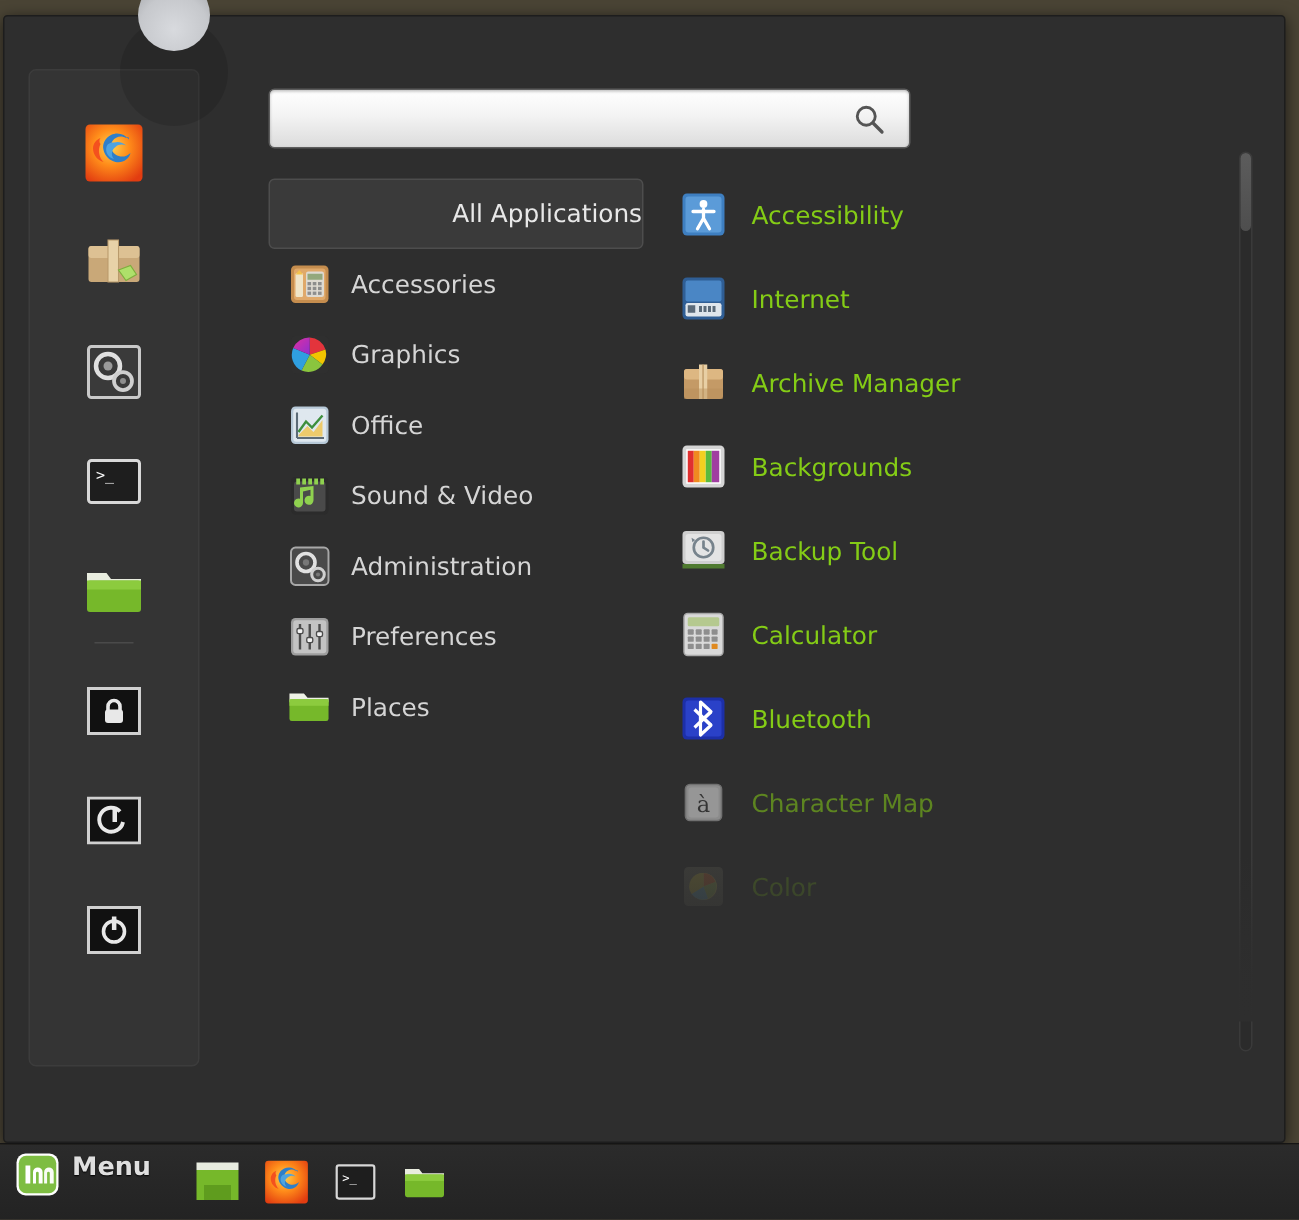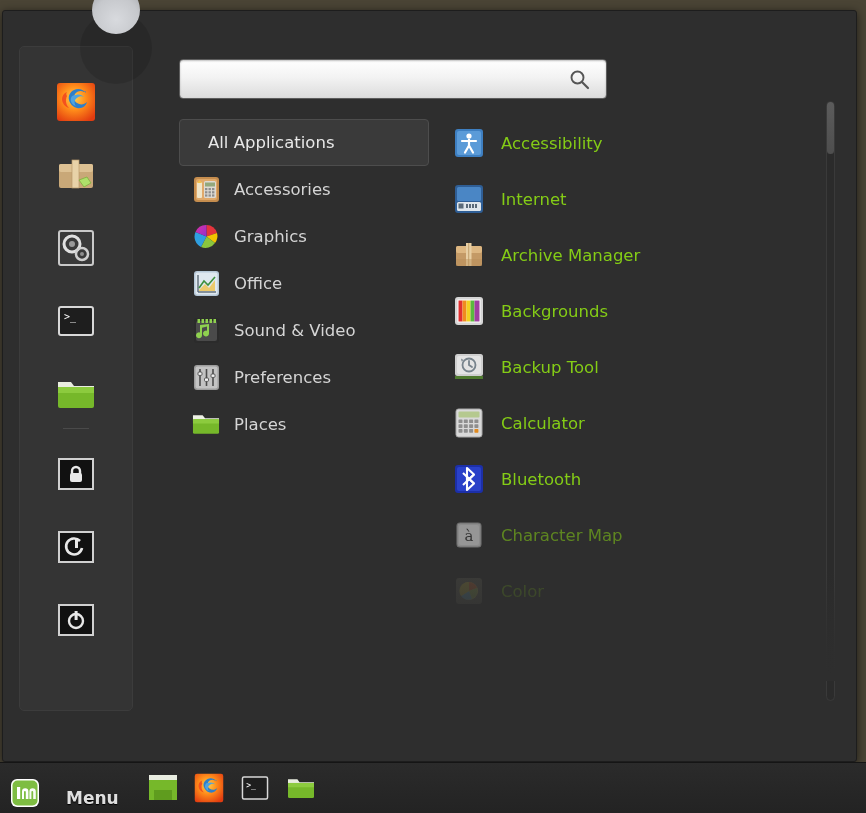--- a/index.html
+++ b/index.html
@@ -146,20 +146,21 @@
     height: 47px;
     padding-left: 12px;
     border-radius: 4px;
     border: 1px solid transparent;
     cursor: pointer;
   }
   .cat-item.selected {
     background: #3a3a3a;
     border: 1px solid #4d4d4d;
     padding-left: 28px;
+    justify-content: flex-end;
   }
   .cat-icon {
     width: 28px; height: 28px;
     flex: 0 0 28px;
     margin-right: 14px;
     display: flex; align-items: center; justify-content: center;
   }
   .cat-label {
     font-size: 16.5px;
     color: #d5d5d5;
@@ -238,26 +239,25 @@
     width: 866px;
     height: 51px;
     background: linear-gradient(180deg, #2b2b2b 0%, #232323 100%);
     border-top: 1px solid #151515;
     display: flex;
     align-items: center;
     padding-left: 6px;
   }
   #menu-button {
     display: flex;
-    align-items: flex-end;
+    align-items: flex-start;
     height: 40px;
     padding: 0 10px 0 4px;
     border-radius: 3px;
     cursor: pointer;
-    gap: 18px;
   }
   #menu-button-label {
     font-size: 17px;
     font-weight: bold;
     color: #dfdfdf;
     margin-left: 8px;
     text-shadow: 0 1px 1px #000;
   }
   .launcher {
     width: 40px; height: 40px;
@@ -445,20 +445,32 @@
             <rect x="12.5" y="2" width="2.5" height="4"></rect>
               <rect x="16.5" y="2" width="2.5" height="4"></rect>
             <rect x="20.5" y="2" width="2.5" height="4"></rect>
           </g>
           <path d="M16 7 v9.5 a3 3 0 1 1 -2-2.8 V9.5 l-5 1.2 v7.6 a3 3 0 1 1 -2-2.8 V8 z" fill="#8fd14f"></path>
         </svg>
       </span>
       <span class="cat-label">Sound &amp; Video</span>
     </div>
 
+    <div class="cat-item">
+      <span class="cat-icon">
+        <svg width="27" height="27" viewBox="0 0 27 27">
+          <rect x="1" y="1" width="25" height="25" rx="3" fill="#4a4a4a" stroke="#a8a8a8" stroke-width="1.3"></rect>
+          <circle cx="11" cy="11" r="6" fill="none" stroke="#e2e2e2" stroke-width="2.4"></circle>
+          <circle cx="11" cy="11" r="2.1" fill="#777"></circle>
+          <circle cx="19" cy="19" r="4.2" fill="none" stroke="#d0d0d0" stroke-width="2"></circle>
+          <circle cx="19" cy="19" r="1.4" fill="#777"></circle>
+        </svg>
+      </span>
+      <span class="cat-label">Administration</span>
+    </div>
 
     <div class="cat-item">
       <span class="cat-icon">
         <svg width="27" height="27" viewBox="0 0 27 27">
           <rect x="1" y="1" width="25" height="25" rx="3" fill="#9e9e9e"></rect>
           <rect x="2.5" y="2.5" width="22" height="22" rx="2" fill="#c3c3c3"></rect>
           <g stroke="#4c4c4c" stroke-width="1.6">
             <line x1="7" y1="5" x2="7" y2="22"></line>
             <line x1="13.5" y1="5" x2="13.5" y2="22"></line>
             <line x1="20" y1="5" x2="20" y2="22"></line>

